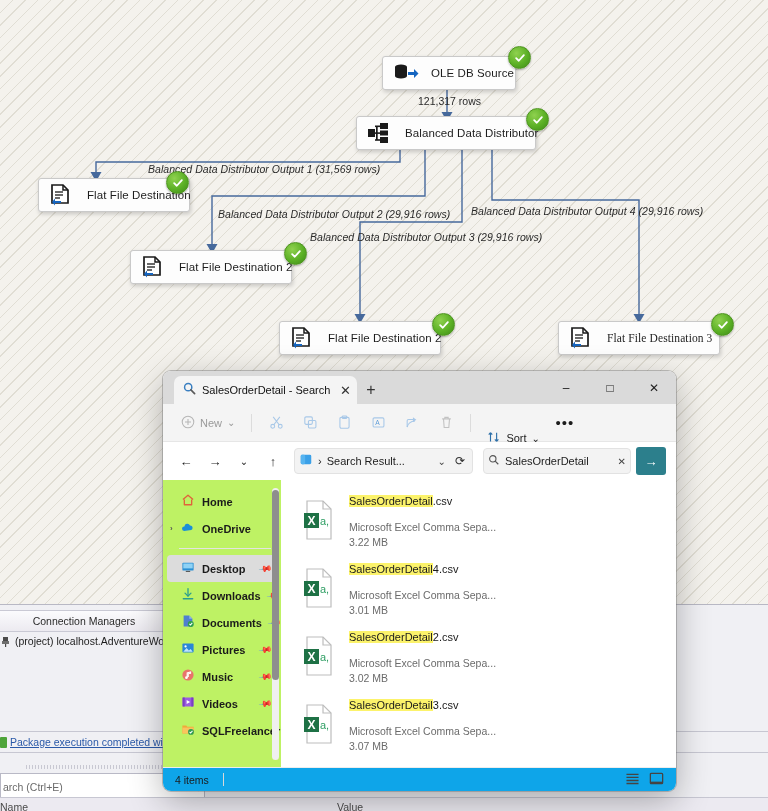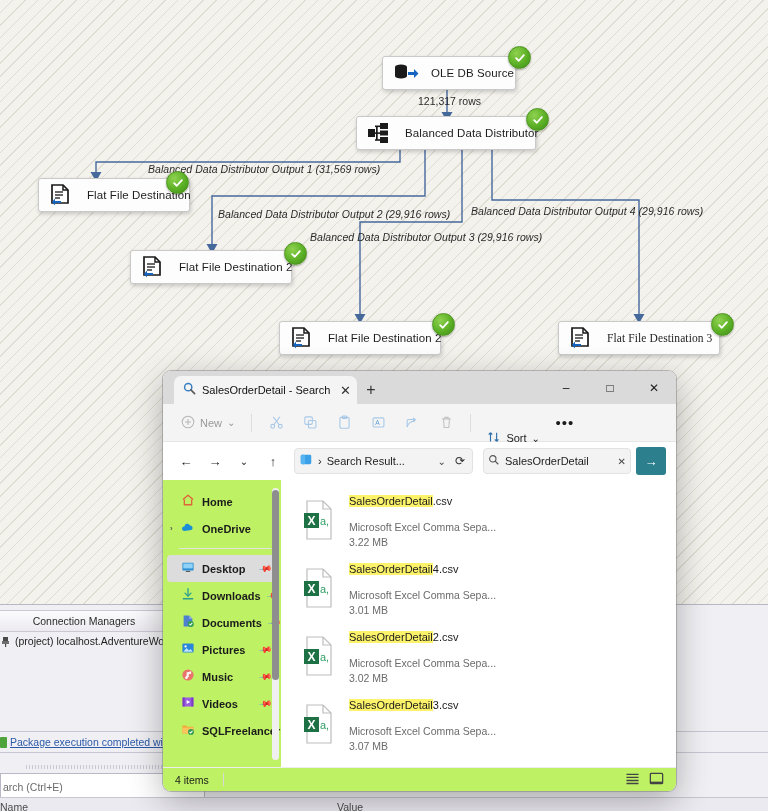--- a/index.html
+++ b/index.html
@@ -218,21 +218,21 @@
   .file-ico{width:34px;height:40px;flex:0 0 34px;position:relative;margin-top:10px;}
   .file-meta{padding-top:1px;}
   .file-name{
     font-size:11px;color:#1b1b1b;display:inline;
   }
   .file-name .hl{background:#fcf36b;}
   .file-type{font-size:10.5px;color:#6b6b6b;margin-top:12px;}
   .file-size{font-size:10.5px;color:#6b6b6b;margin-top:3px;}
 
   .ex-status{
-    position:absolute;left:0;right:0;bottom:0;height:24px;background:#bef264;
+    position:absolute;left:0;right:0;bottom:0;height:24px;background:#0ea5e9;
     border-top:1px solid #ededed;display:flex;align-items:center;padding:0 12px;
     box-sizing:border-box;
   }
   .ex-status .count{font-size:10.5px;color:#1b1b1b;}
   .ex-status .vsep{width:1px;height:13px;background:#d8d8d8;margin-left:14px;}
   .ex-status .viewbtns{margin-left:auto;display:flex;gap:9px;align-items:center;}
 </style>
 </head>
 <body>
 

